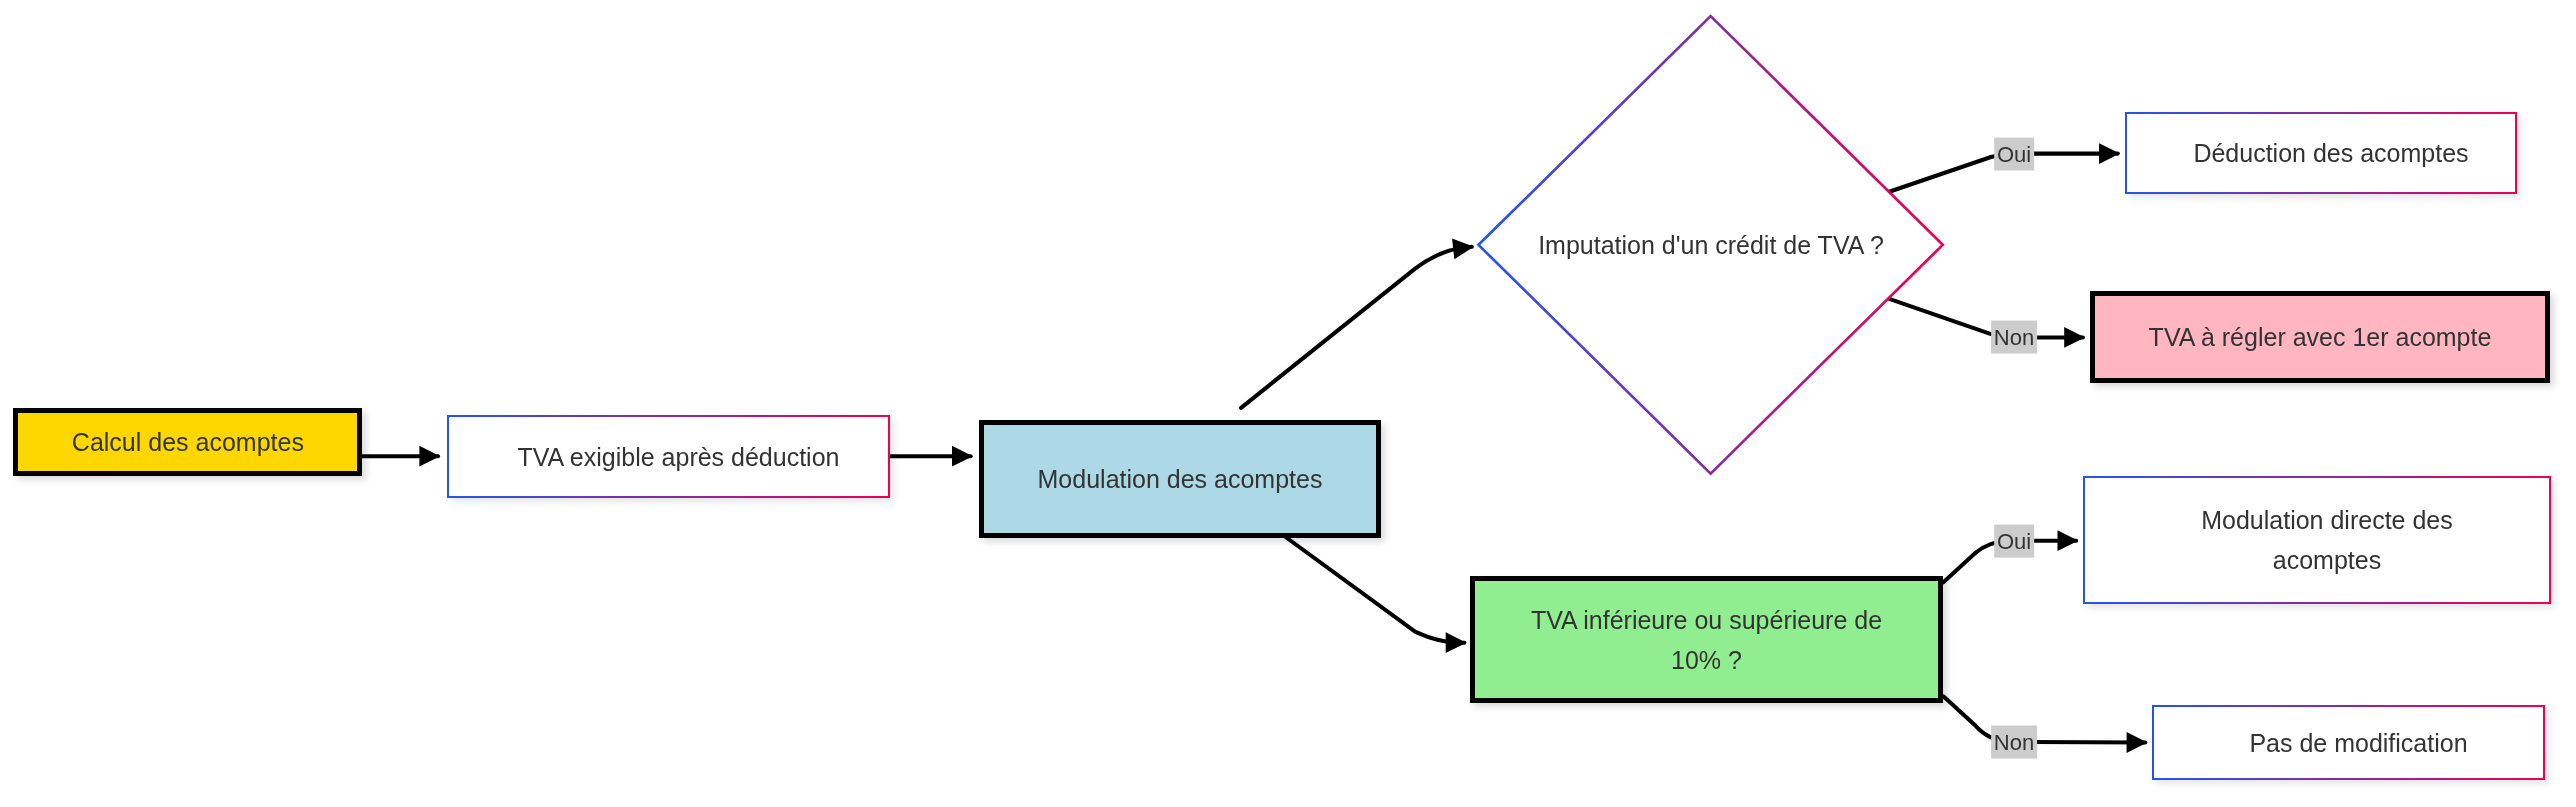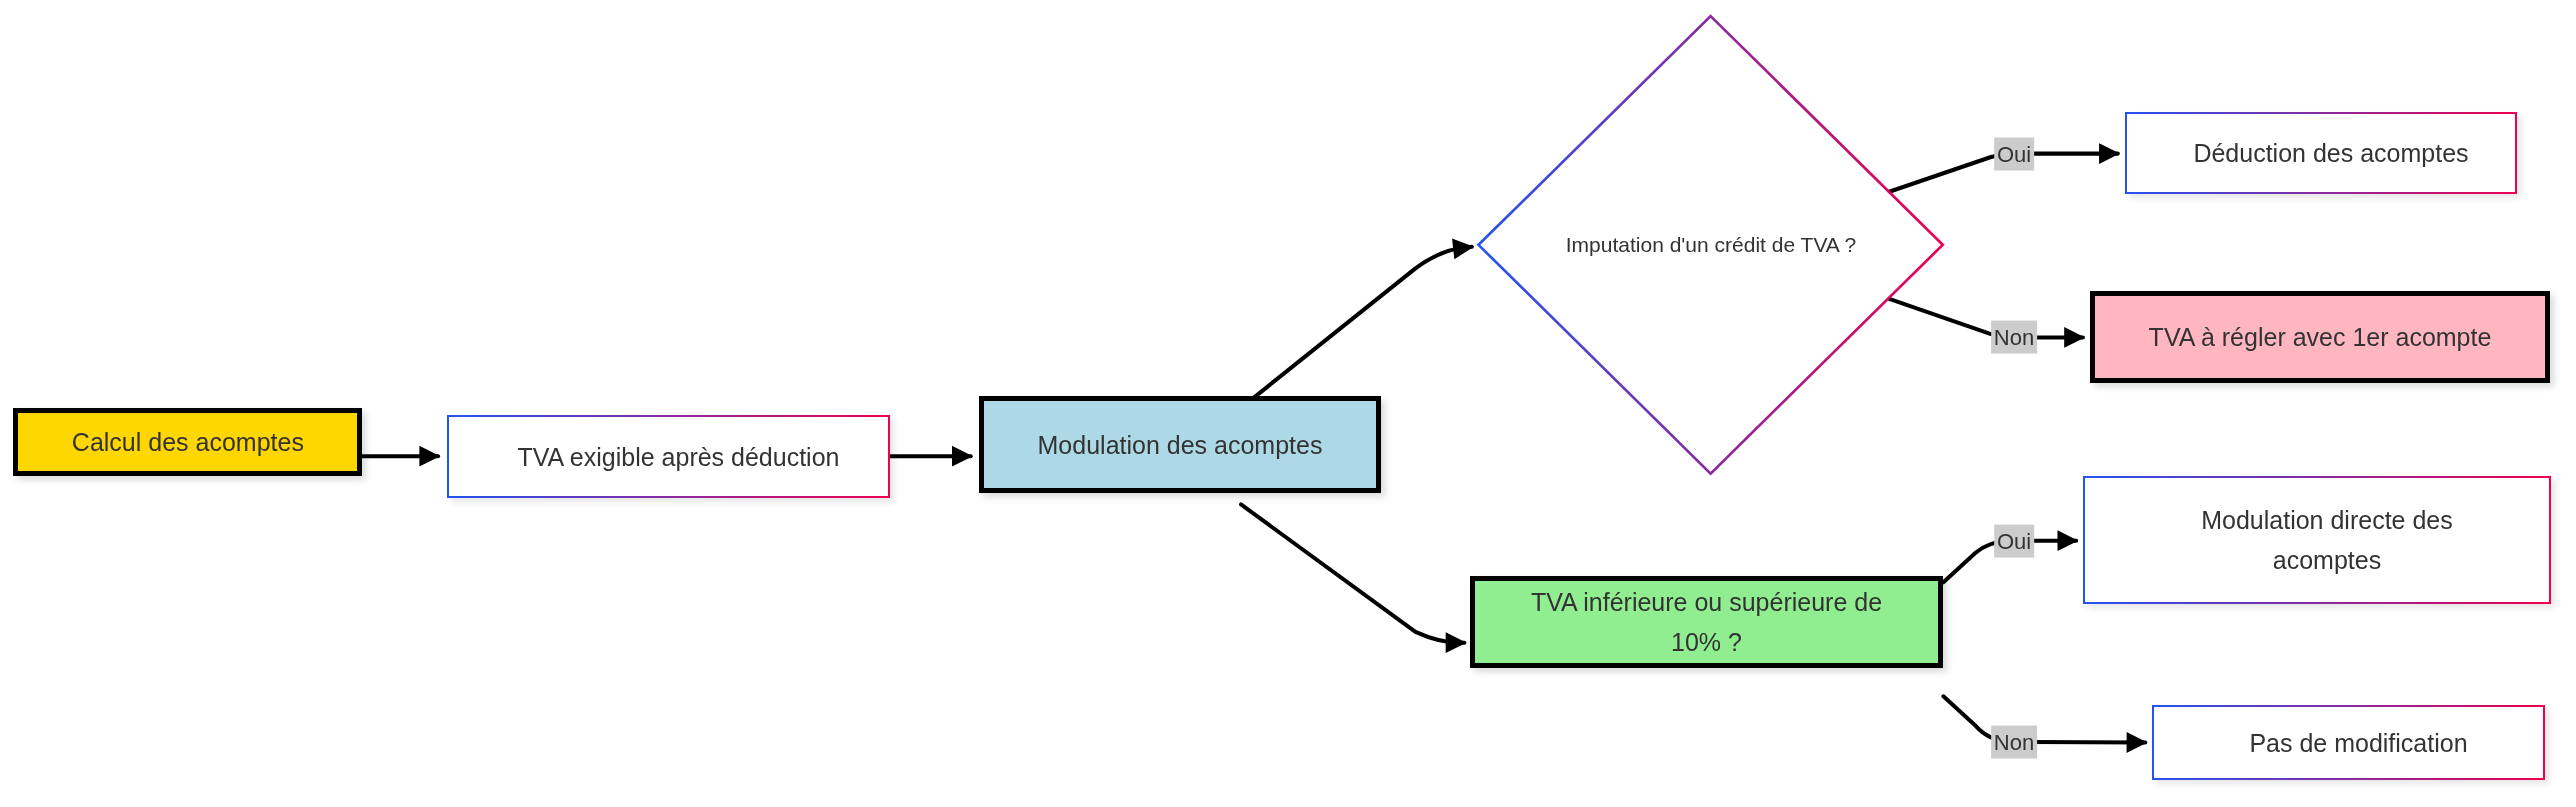--- a/index.html
+++ b/index.html
@@ -56,37 +56,37 @@
     box-shadow: 4px 4px 6.7px rgba(0,0,0,0.14);
   }
   .node.grad {
     border: 2.7px solid;
     border-image: linear-gradient(90deg, var(--gradient-start), var(--gradient-end)) 1;
     box-shadow: 4px 4px 6.7px rgba(0,0,0,0.10);
     padding-left: 20px;
   }
   .node.n-calcul            { left: 13.4px;   top: 408px;  width: 349px; height: 68px; background: var(--yellow); }
   .node.n-tva-exigible      { left: 447px;  top: 415px;  width: 443px; height: 83px; }
-  .node.n-modulation        { left: 979px; top: 396px;  width: 402px; height: 97px; background: var(--light-blue); }
+  .node.n-modulation        { left: 979px; top: 420px;  width: 402px; height: 118px; background: var(--light-blue); }
   .node.n-deduction         { left: 2125px; top: 112px;  width: 392px; height: 82px; }
   .node.n-tva-regler        { left: 2090px; top: 291px;  width: 460px; height: 92px; background: var(--pink); }
-  .node.n-tva-10            { left: 1470px; top: 576px;  width: 473px; height: 92px; background: var(--light-green); }
+  .node.n-tva-10            { left: 1470px; top: 576px;  width: 473px; height: 127px; background: var(--light-green); }
   .node.n-tva-10 .lbl       { max-width: 356px; }
   .node.n-modulation-directe{ left: 2083px; top: 476px;  width: 468px; height: 128px; }
   .node.n-modulation-directe .lbl { max-width: 315px; }
   .node.n-pas-modification  { left: 2152px; top: 705px; width: 393px; height: 75px; }
 
   .diamond-label {
     position: absolute;
     left: 1711px; top: 245px;
     width: 429px;
     transform: translate(-50%, -50%);
     text-align: center;
     color: var(--node-text);
-    font-size: 21px;
+    font-size: 25px;
     z-index: 2;
   }
   .edge-label {
     position: absolute;
     transform: translate(-50%, -50%);
     background: var(--edge-label-bg);
     color: var(--node-text);
     font-size: 22px;
     line-height: 1.25;
     padding: 2.7px 2.7px;

